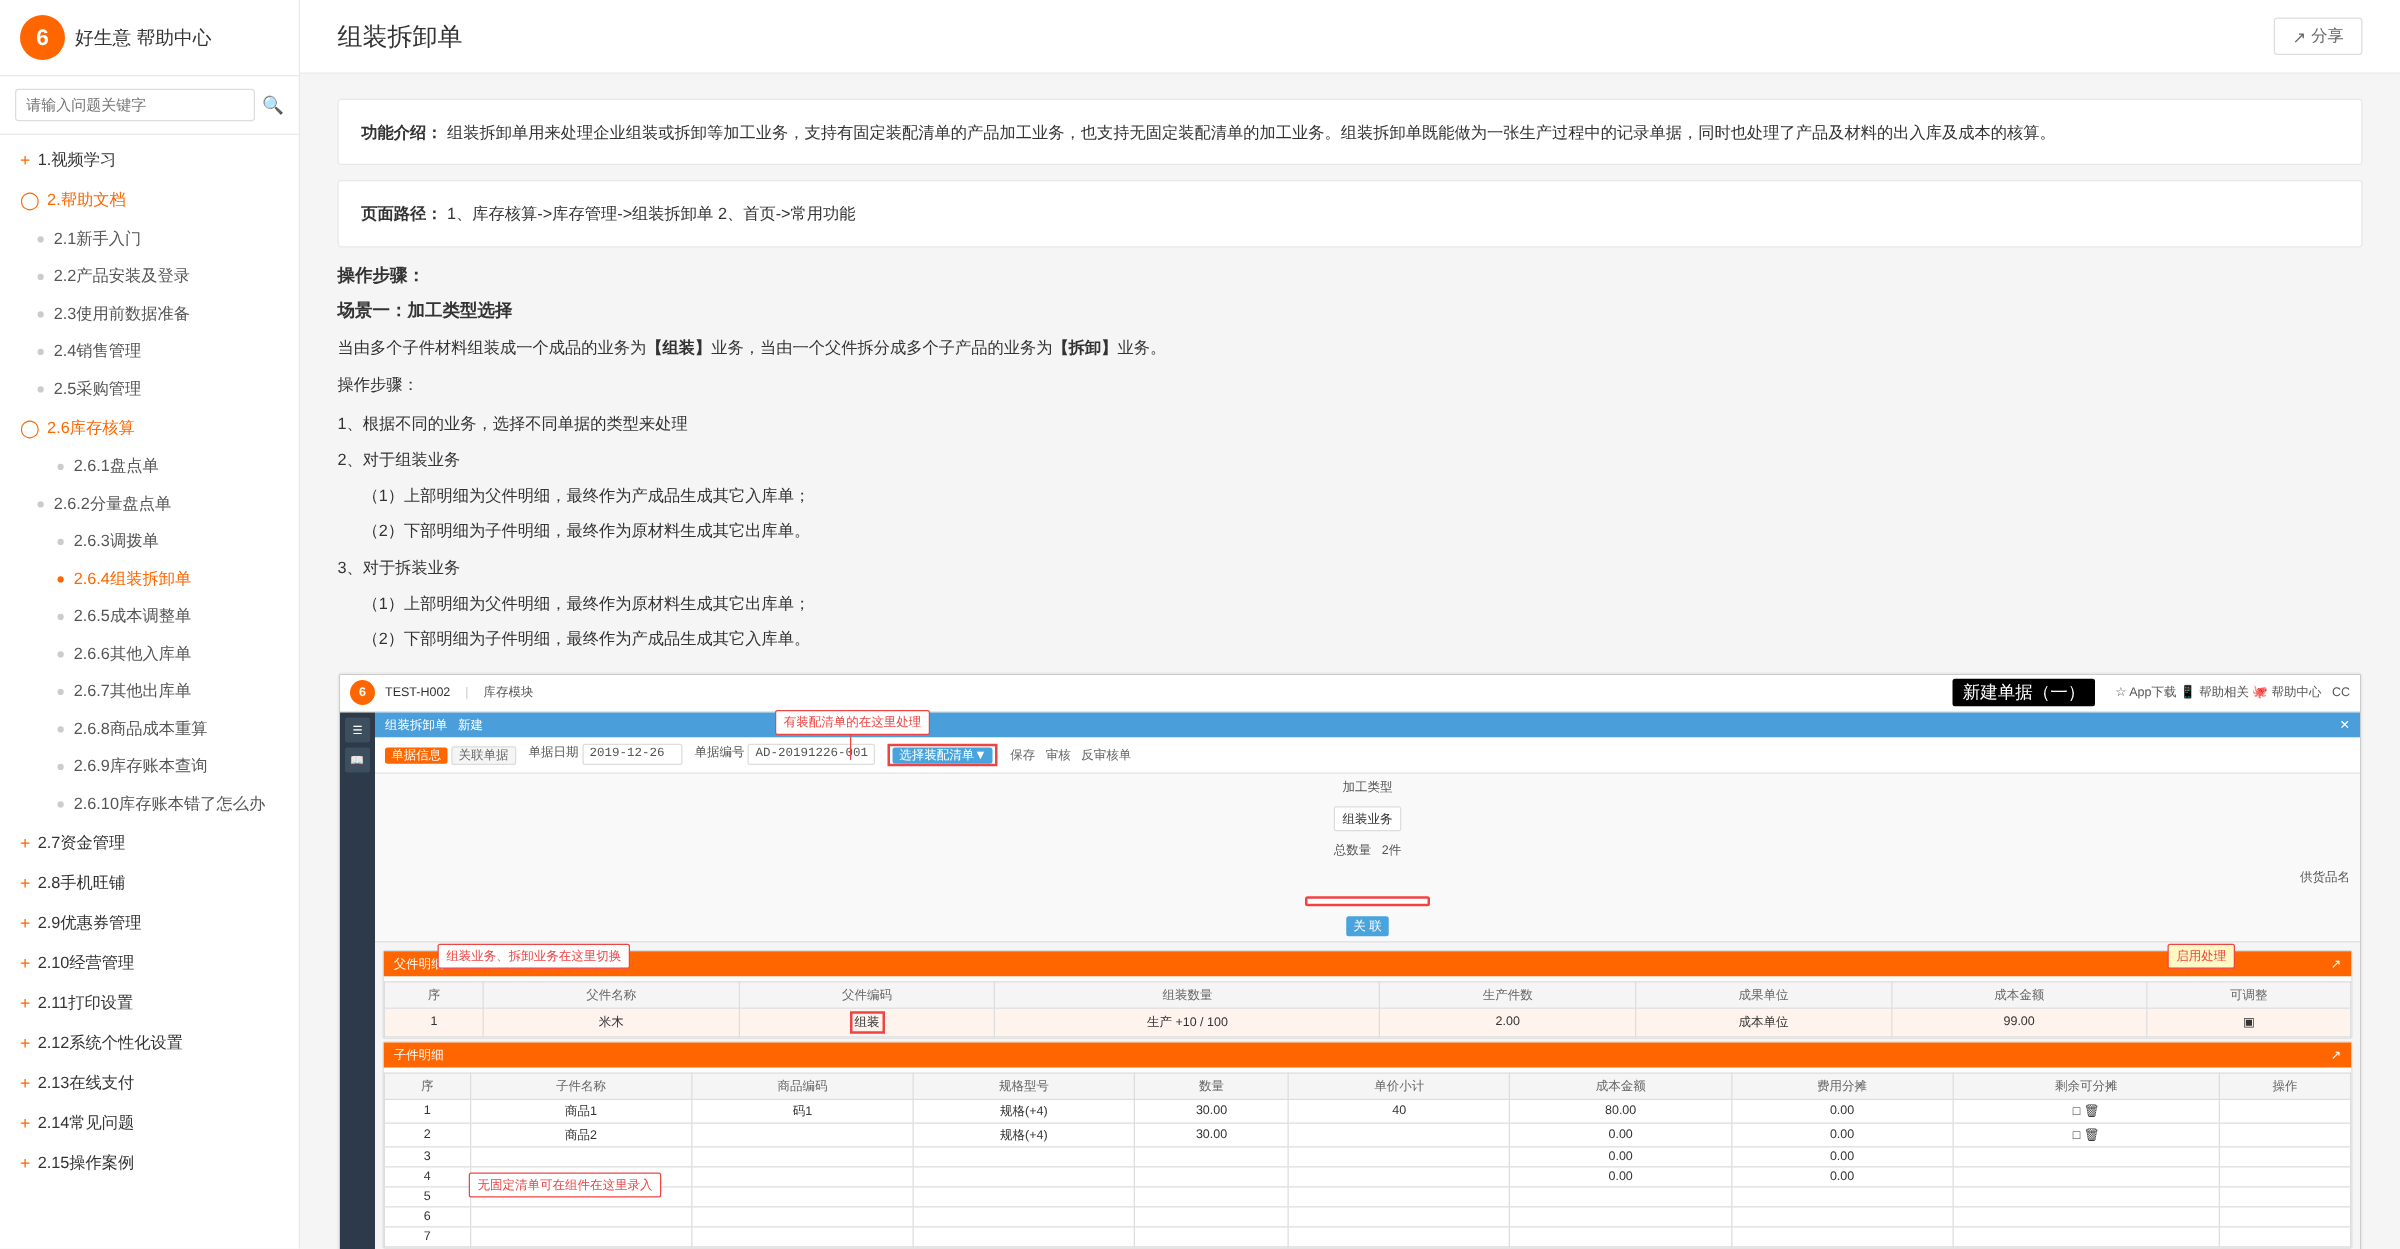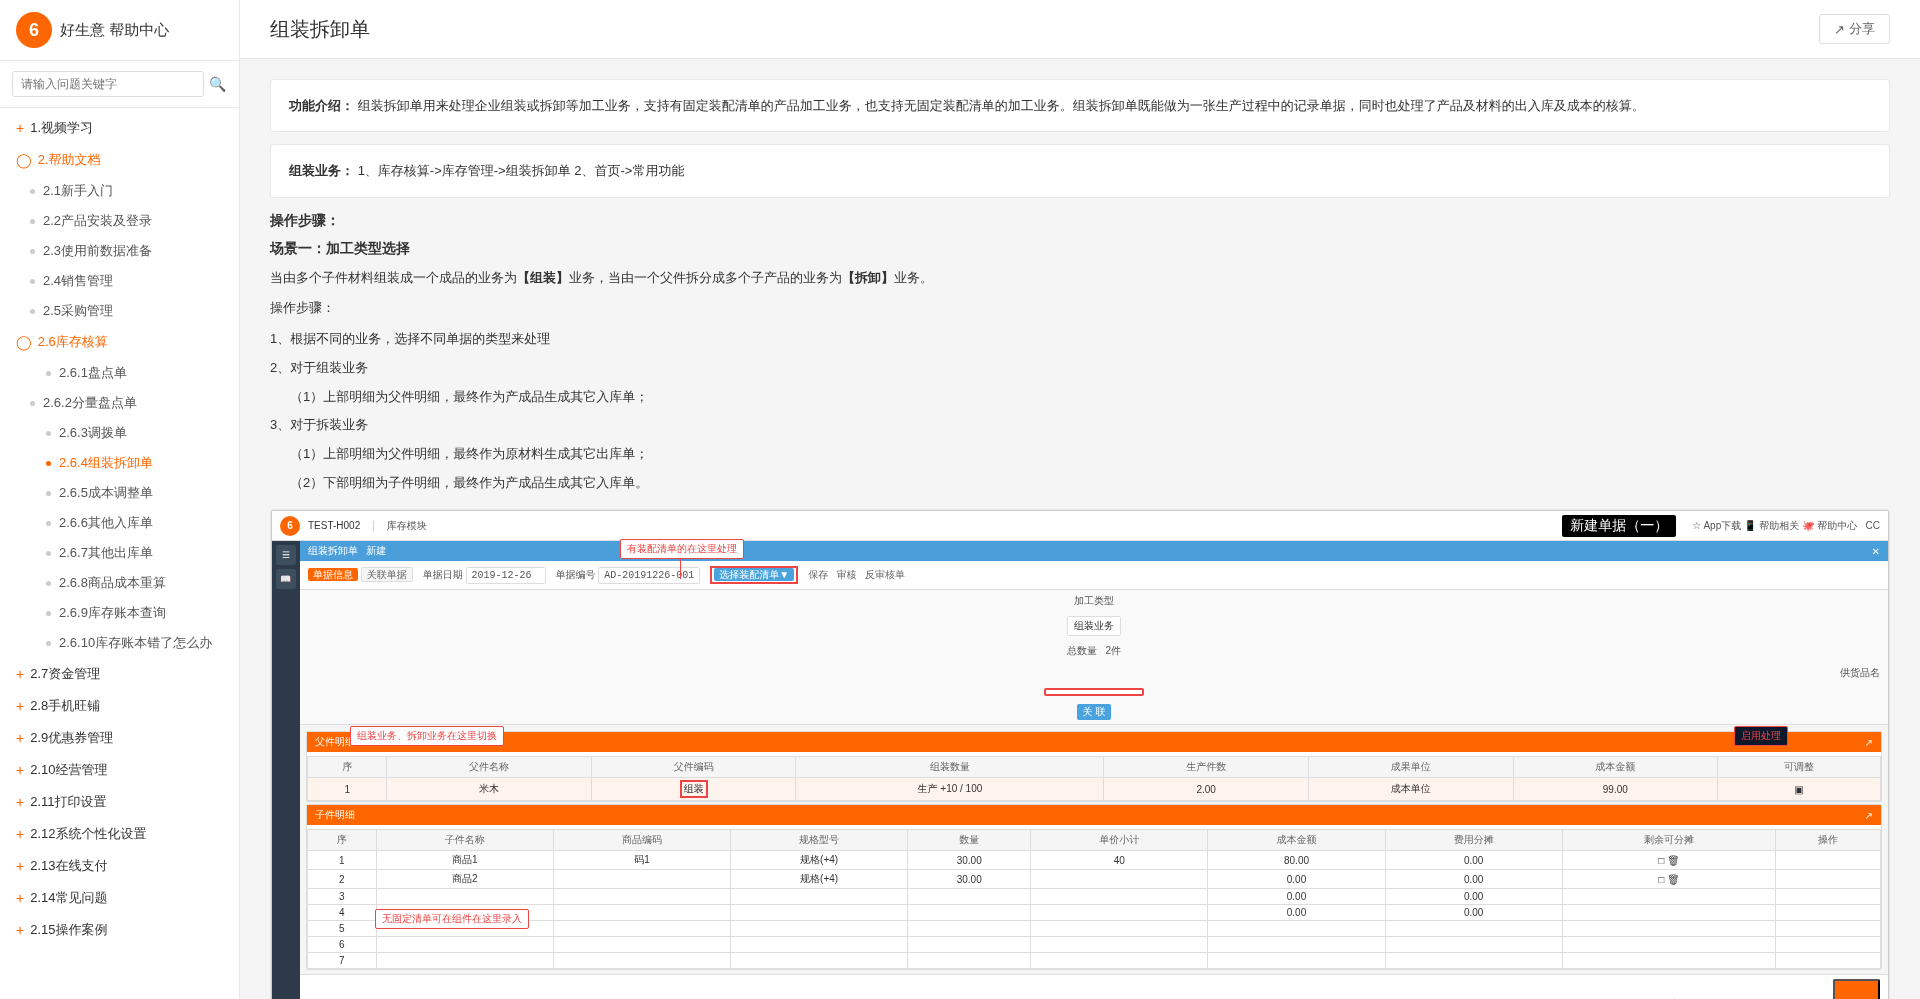--- a/index.html
+++ b/index.html
@@ -315,34 +315,35 @@
 
   <div class="content-area">
 
     <div class="info-block">
       <span class="label">功能介绍：</span>
       <span>组装拆卸单用来处理企业组装或拆卸等加工业务，支持有固定装配清单的产品加工业务，也支持无固定装配清单的加工业务。组装拆卸单既能做为一张生产过程中的记录单据，同时也处理了产品及材料的出入库及成本的核算。</span>
     </div>
 
 
     <div class="info-block">
-      <span class="label">组装业务：</span>
+      <span class="label">页面路径：</span>
       <span>1、库存核算-&gt;库存管理-&gt;组装拆卸单  2、首页-&gt;常用功能</span>
     </div>
 
     <div class="section-title">操作步骤：</div>
     <div class="scenario-title">场景一：加工类型选择</div>
     <div class="content-text">
       当由多个子件材料组装成一个成品的业务为<span class="highlight">【组装】</span>业务，当由一个父件拆分成多个子产品的业务为<span class="highlight">【拆卸】</span>业务。
     </div>
 
     <div class="content-text">操作步骤：</div>
     <div class="step-item">1、根据不同的业务，选择不同单据的类型来处理</div>
     <div class="step-item">2、对于组装业务</div>
     <div class="step-item step-sub">（1）上部明细为父件明细，最终作为产成品生成其它入库单；</div>
+    <div class="step-item step-sub">（2）下部明细为子件明细，最终作为原材料生成其它出库单。</div>
     <div class="step-item">3、对于拆装业务</div>
     <div class="step-item step-sub">（1）上部明细为父件明细，最终作为原材料生成其它出库单；</div>
     <div class="step-item step-sub">（2）下部明细为子件明细，最终作为产成品生成其它入库单。</div>
 
     <div class="screenshot-container">
       <div class="mock-app">
 
         <div class="mock-topbar">
           <div class="mock-logo">6</div>
           <span class="mock-brand">TEST-H002</span>
@@ -394,21 +395,21 @@
               <span style="font-size:10px;color:#555;">加工类型</span>
               <span style="background:#fff;border:1px solid #ddd;padding:2px 6px;font-size:10px;border-radius:2px;">组装业务</span>
               <span style="font-size:10px;color:#555;">总数量 &nbsp; 2件</span>
 
               <span style="margin-left:auto;font-size:10px;color:#555;">供货品名</span>
               <span class="mock-field-red" style="display:inline-block;min-width:100px;"></span>
               <span style="background:#49a3dd;color:white;padding:1px 6px;border-radius:2px;font-size:10px;">关 联</span>
 
               <div style="position:absolute;bottom:-22px;left:50px;background:white;border:1px solid #e44;padding:2px 6px;font-size:10px;color:#e44;white-space:nowrap;border-radius:2px;z-index:5;">组装业务、拆卸业务在这里切换</div>
 
-              <div style="position:absolute;bottom:-22px;right:100px;background:#0f172a;border:1px solid #e44;padding:2px 6px;font-size:10px;color:#e44;white-space:nowrap;border-radius:2px;z-index:5;">启用处理</div>
+              <div style="position:absolute;bottom:-22px;right:100px;background:#fef9c3;border:1px solid #e44;padding:2px 6px;font-size:10px;color:#e44;white-space:nowrap;border-radius:2px;z-index:5;">启用处理</div>
             </div>
 
             <div style="margin:6px 6px 2px;background:white;border:1px solid #ddd;border-radius:2px;">
               <div class="mock-inner-header">
                 <span>父件明细</span>
                 <span style="cursor:pointer;font-size:10px;">↗</span>
               </div>
               <table class="mock-table">
                 <thead>
                   <tr>

